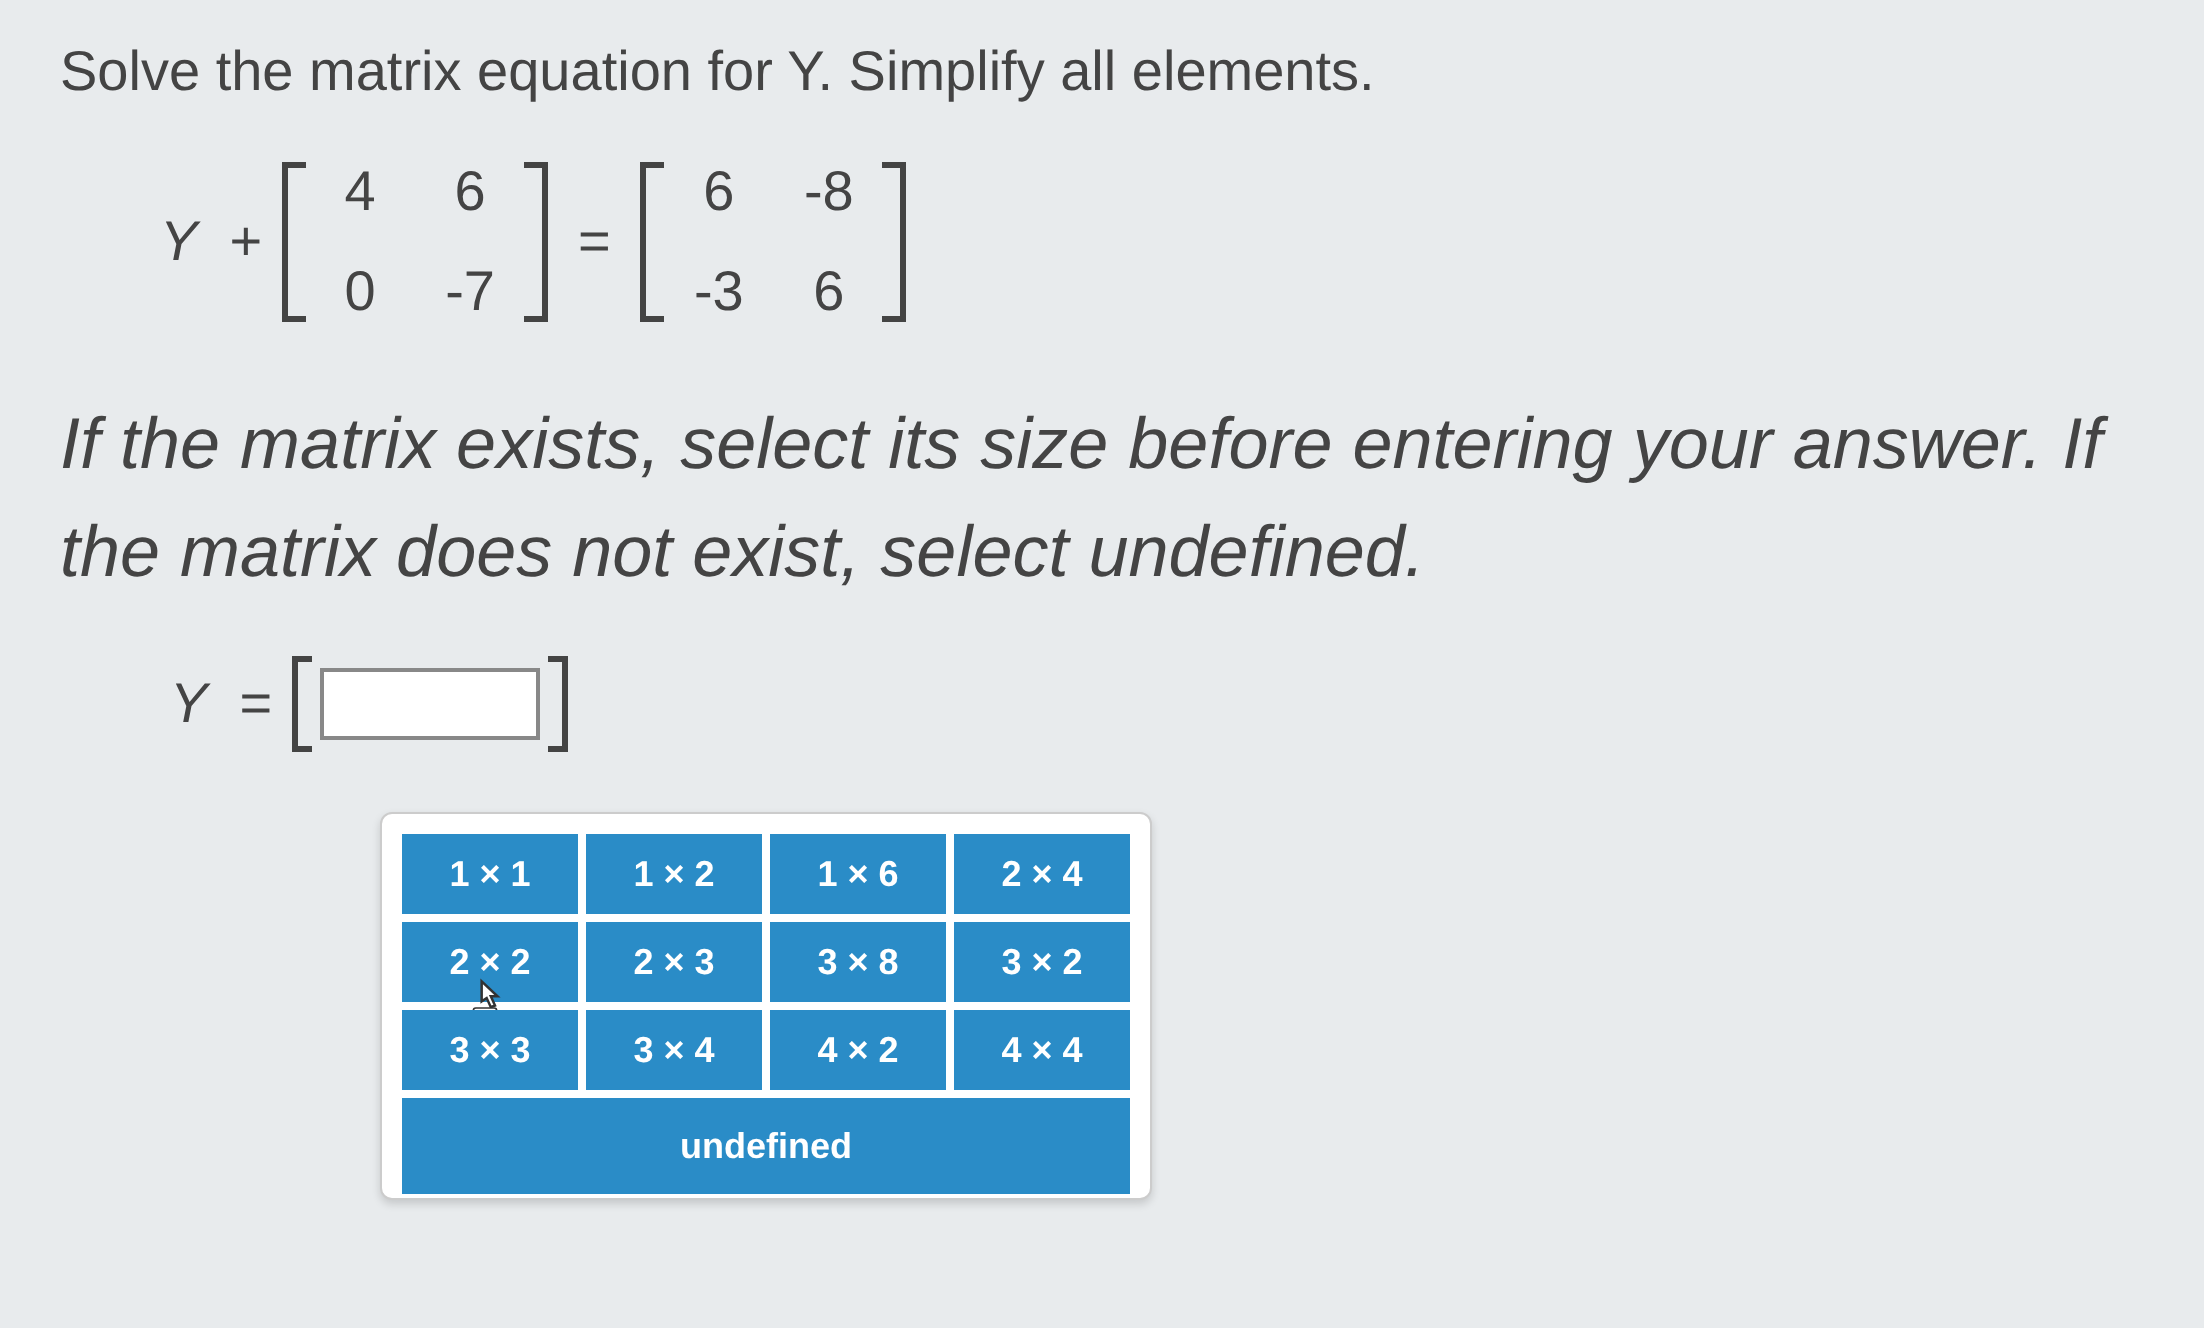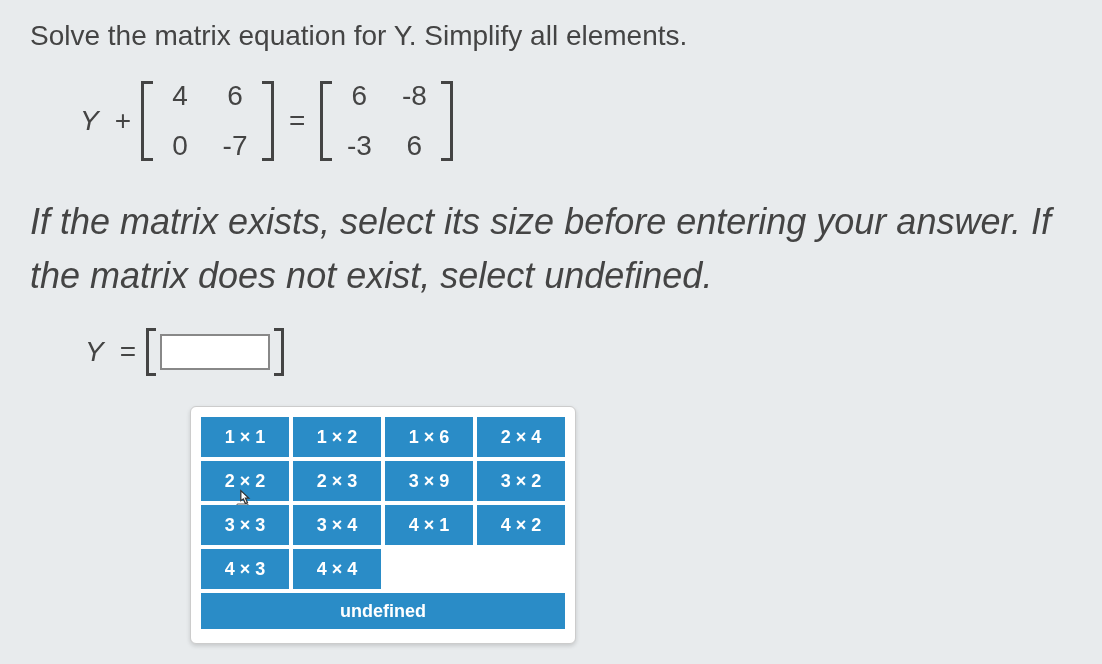--- a/index.html
+++ b/index.html
@@ -108,21 +108,21 @@
       position: relative;
     }
     .undefined-btn {
       grid-column: 1 / -1;
       background: #2a8cc7;
       color: #fff;
       border: none;
       font-size: 18px;
       font-weight: bold;
       cursor: pointer;
-      height: 36px;
+      height: 48px;
     }
     .cursor-icon {
       position: absolute;
       bottom: -10px;
       left: 50%;
       transform: translateX(-50%);
       width: 20px;
       height: 24px;
       pointer-events: none;
     }
@@ -182,28 +182,26 @@
     <button class="size-btn">2 × 4</button>
     <button class="size-btn">
       <span>2 × 2</span>
       <svg class="cursor-icon" viewBox="0 0 24 28">
         <path d="M7 4 v12 l3 -2 l2.5 5.5 l2.5 -1 l-2.5 -5.5 l4 0 z" fill="#fff" stroke="#333" stroke-width="1.5"></path>
         <rect x="2" y="20" width="14" height="3" rx="1.5" fill="#fff" stroke="#333" stroke-width="1"></rect>
       </svg>
     </button>
     <button class="size-btn">2 × 3</button>
 
-    <button class="size-btn">3 × 9</button>
+    <button class="size-btn">3 × 8</button>
     <button class="size-btn">3 × 2</button>
     <button class="size-btn">3 × 3</button>
     <button class="size-btn">3 × 4</button>
 
-    <button class="size-btn">4 × 1</button>
     <button class="size-btn">4 × 2</button>
-    <button class="size-btn">4 × 3</button>
     <button class="size-btn">4 × 4</button>
 
     <button class="undefined-btn">undefined</button>
   </div>
 </div>
 
 
 
 
 </body></html>

